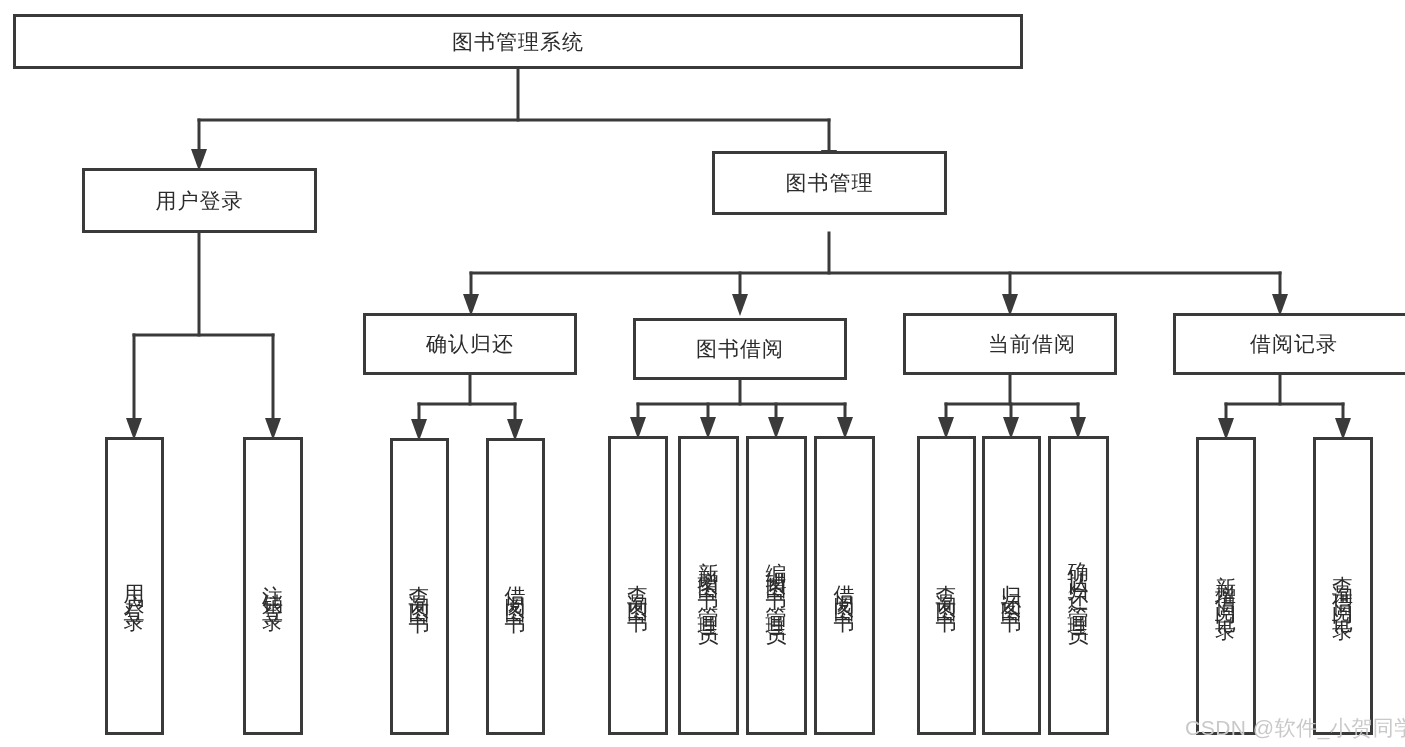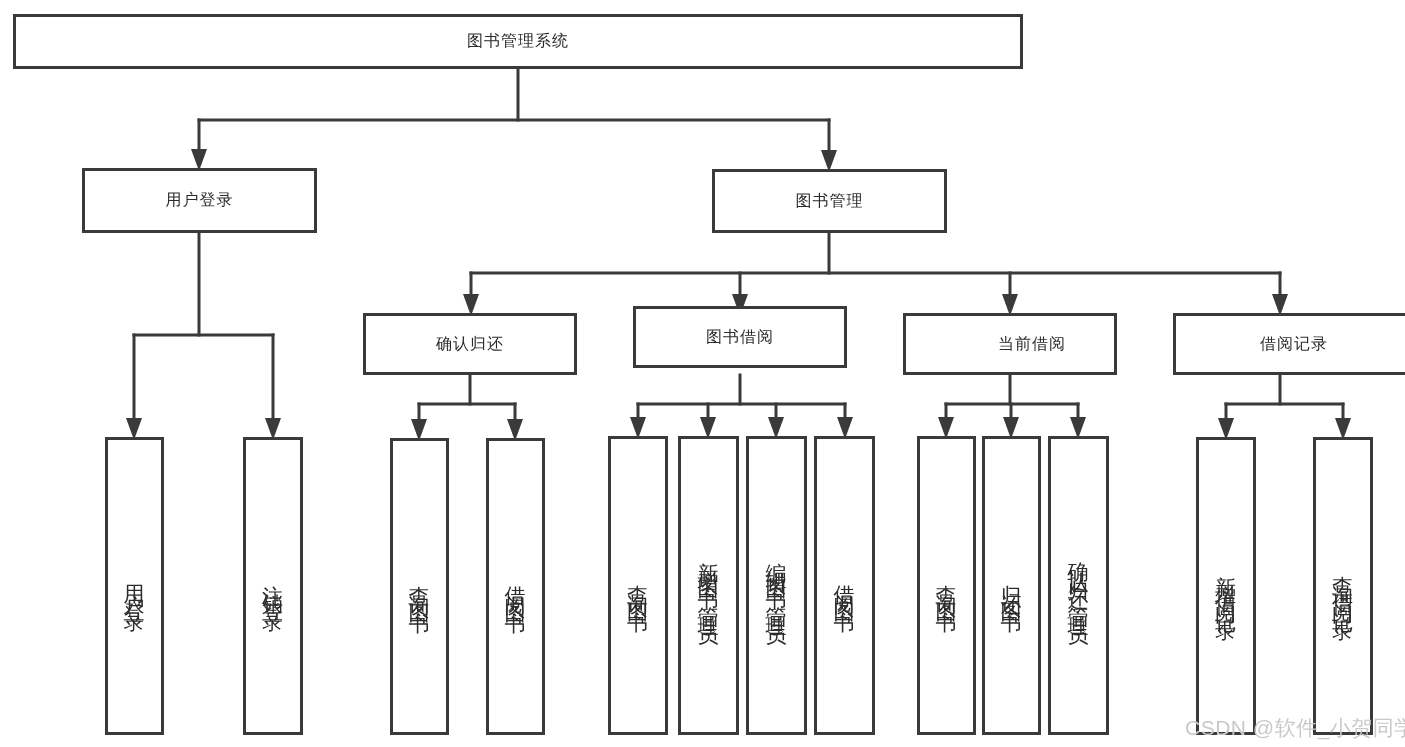--- a/index.html
+++ b/index.html
@@ -16,21 +16,21 @@
     overflow:hidden;
   }
   .wires{position:absolute;left:0;top:0;z-index:1;}
   .wires path{stroke:var(--line);stroke-width:3;fill:none;stroke-linecap:square;}
   .wires polygon{fill:var(--line);stroke:none;}
   .node{
     position:absolute;box-sizing:border-box;border:3px solid var(--border);
     background:var(--bg);color:var(--text);z-index:2;
     display:flex;align-items:center;justify-content:center;
   }
-  .hbox{font-size:16px;letter-spacing:1px;white-space:nowrap;}
+  .hbox{font-size:21px;letter-spacing:1px;white-space:nowrap;}
   .vbox{
     font-size:21px;
     writing-mode:vertical-rl;
     letter-spacing:9px;
     line-height:1;
     text-align:center;
   }
   .watermark{
     position:absolute;left:1185px;top:714px;z-index:3;
     font-size:21px;color:var(--wm);letter-spacing:0.5px;white-space:nowrap;
@@ -99,24 +99,24 @@
       <polygon points="1003,417 1019,417 1011,439"></polygon>
       <polygon points="1070,417 1086,417 1078,439"></polygon>
       <polygon points="1218,418 1234,418 1226,440"></polygon>
       <polygon points="1335,418 1351,418 1343,440"></polygon>
     </g>
   </svg>
 
   <div class="node hbox" style="left:13px;top:14px;width:1010px;height:55px;">图书管理系统</div>
 
   <div class="node hbox" style="left:82px;top:168px;width:235px;height:65px;">用户登录</div>
-  <div class="node hbox" style="left:712px;top:169px;width:235px;height:64px;">图书管理</div>
+  <div class="node hbox" style="left:712px;top:151px;width:235px;height:64px;">图书管理</div>
 
   <div class="node hbox" style="left:363px;top:313px;width:214px;height:62px;">确认归还</div>
-  <div class="node hbox" style="left:633px;top:306px;width:214px;height:62px;">图书借阅</div>
+  <div class="node hbox" style="left:633px;top:318px;width:214px;height:62px;">图书借阅</div>
   <div class="node hbox" style="left:903px;top:313px;width:214px;height:62px;padding-left:44px;">当前借阅</div>
   <div class="node hbox" style="left:1173px;top:313px;width:242px;height:62px;">借阅记录</div>
 
   <div class="node vbox" style="left:105px;top:437px;width:59px;height:298px;">用户登录</div>
   <div class="node vbox" style="left:243px;top:437px;width:60px;height:298px;">注销登录</div>
 
   <div class="node vbox" style="left:390px;top:438px;width:59px;height:297px;">查询图书</div>
   <div class="node vbox" style="left:486px;top:438px;width:59px;height:297px;">借阅图书</div>
 
   <div class="node vbox" style="left:608px;top:436px;width:60px;height:299px;">查询图书</div>

